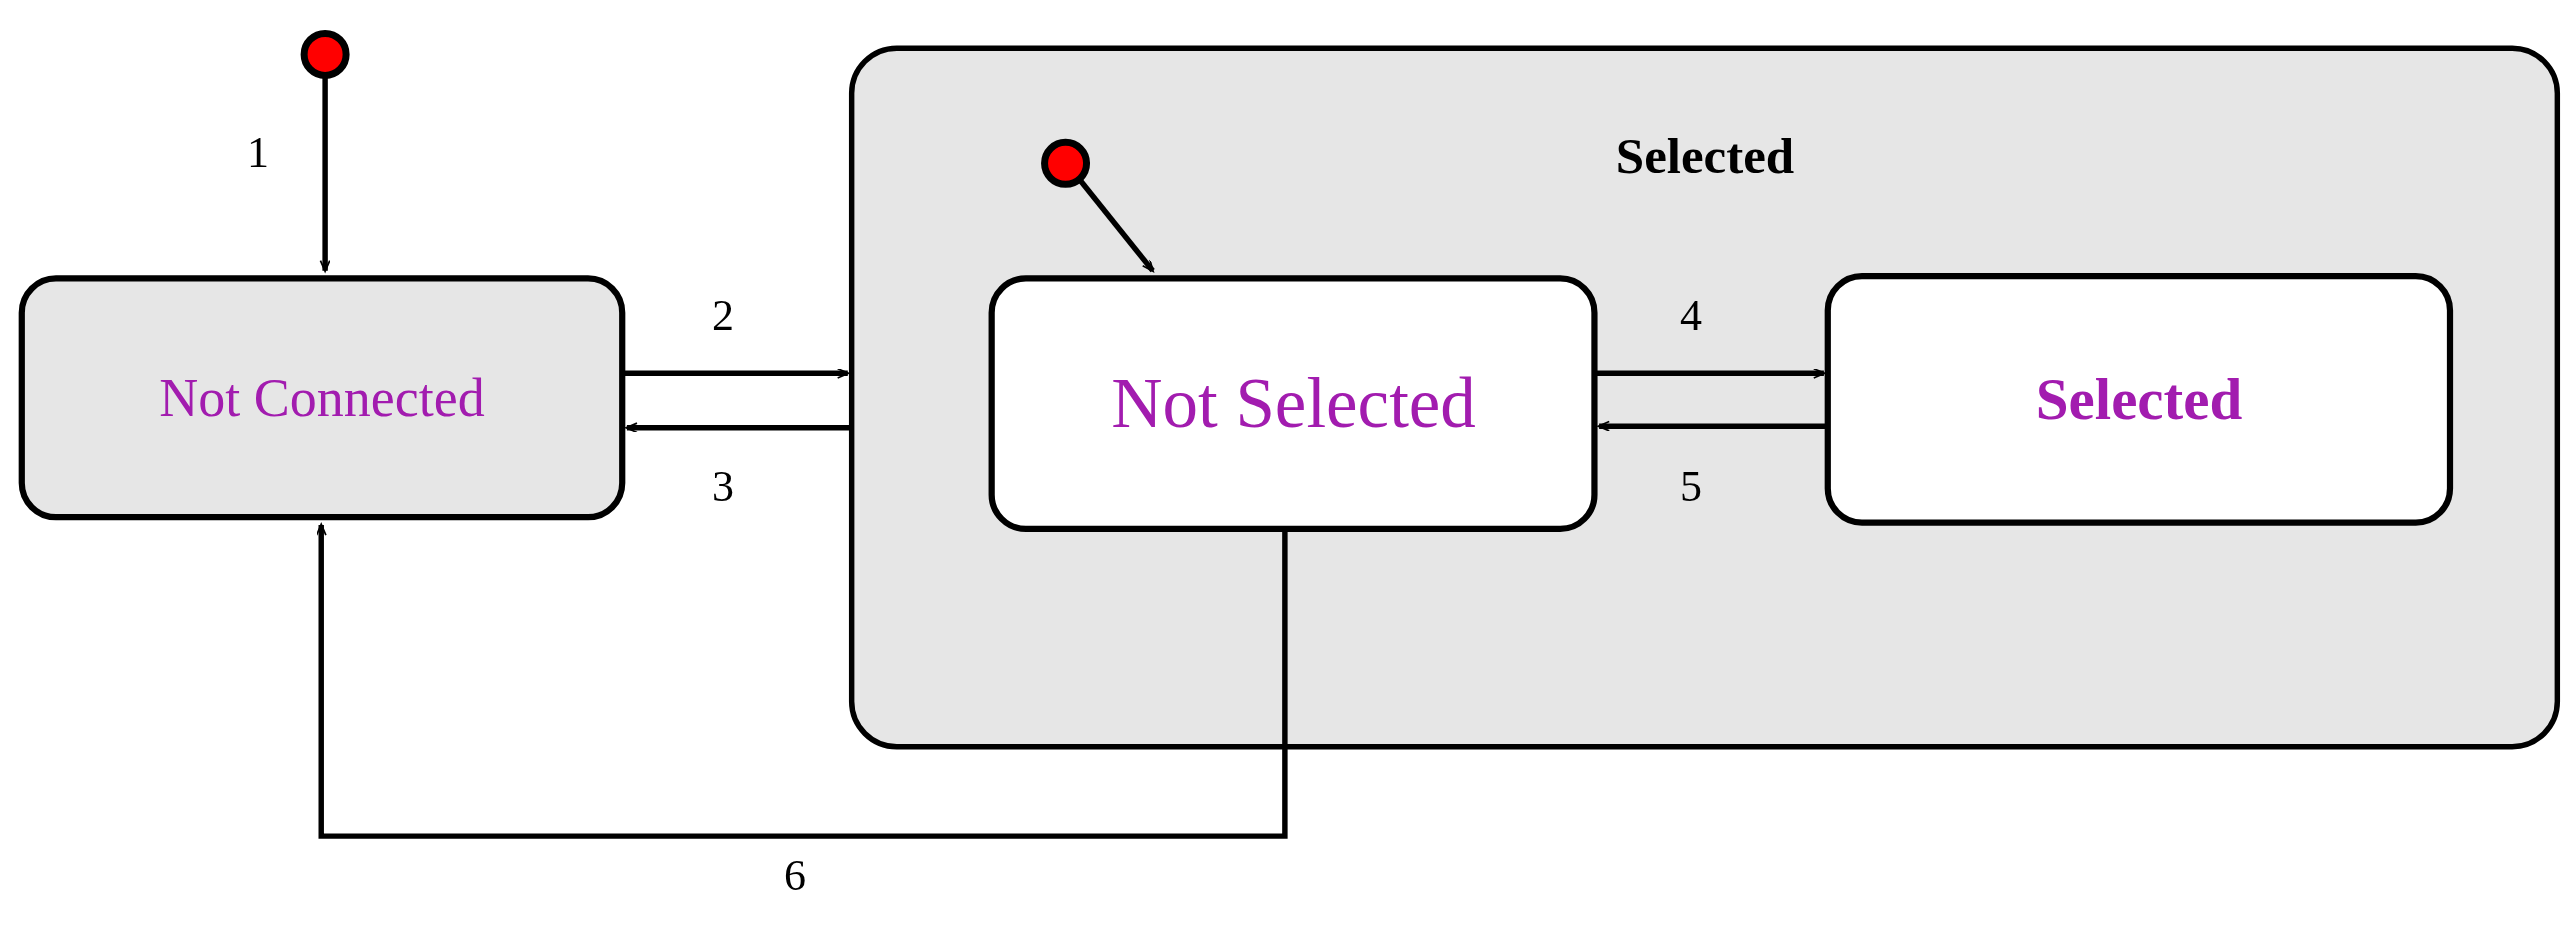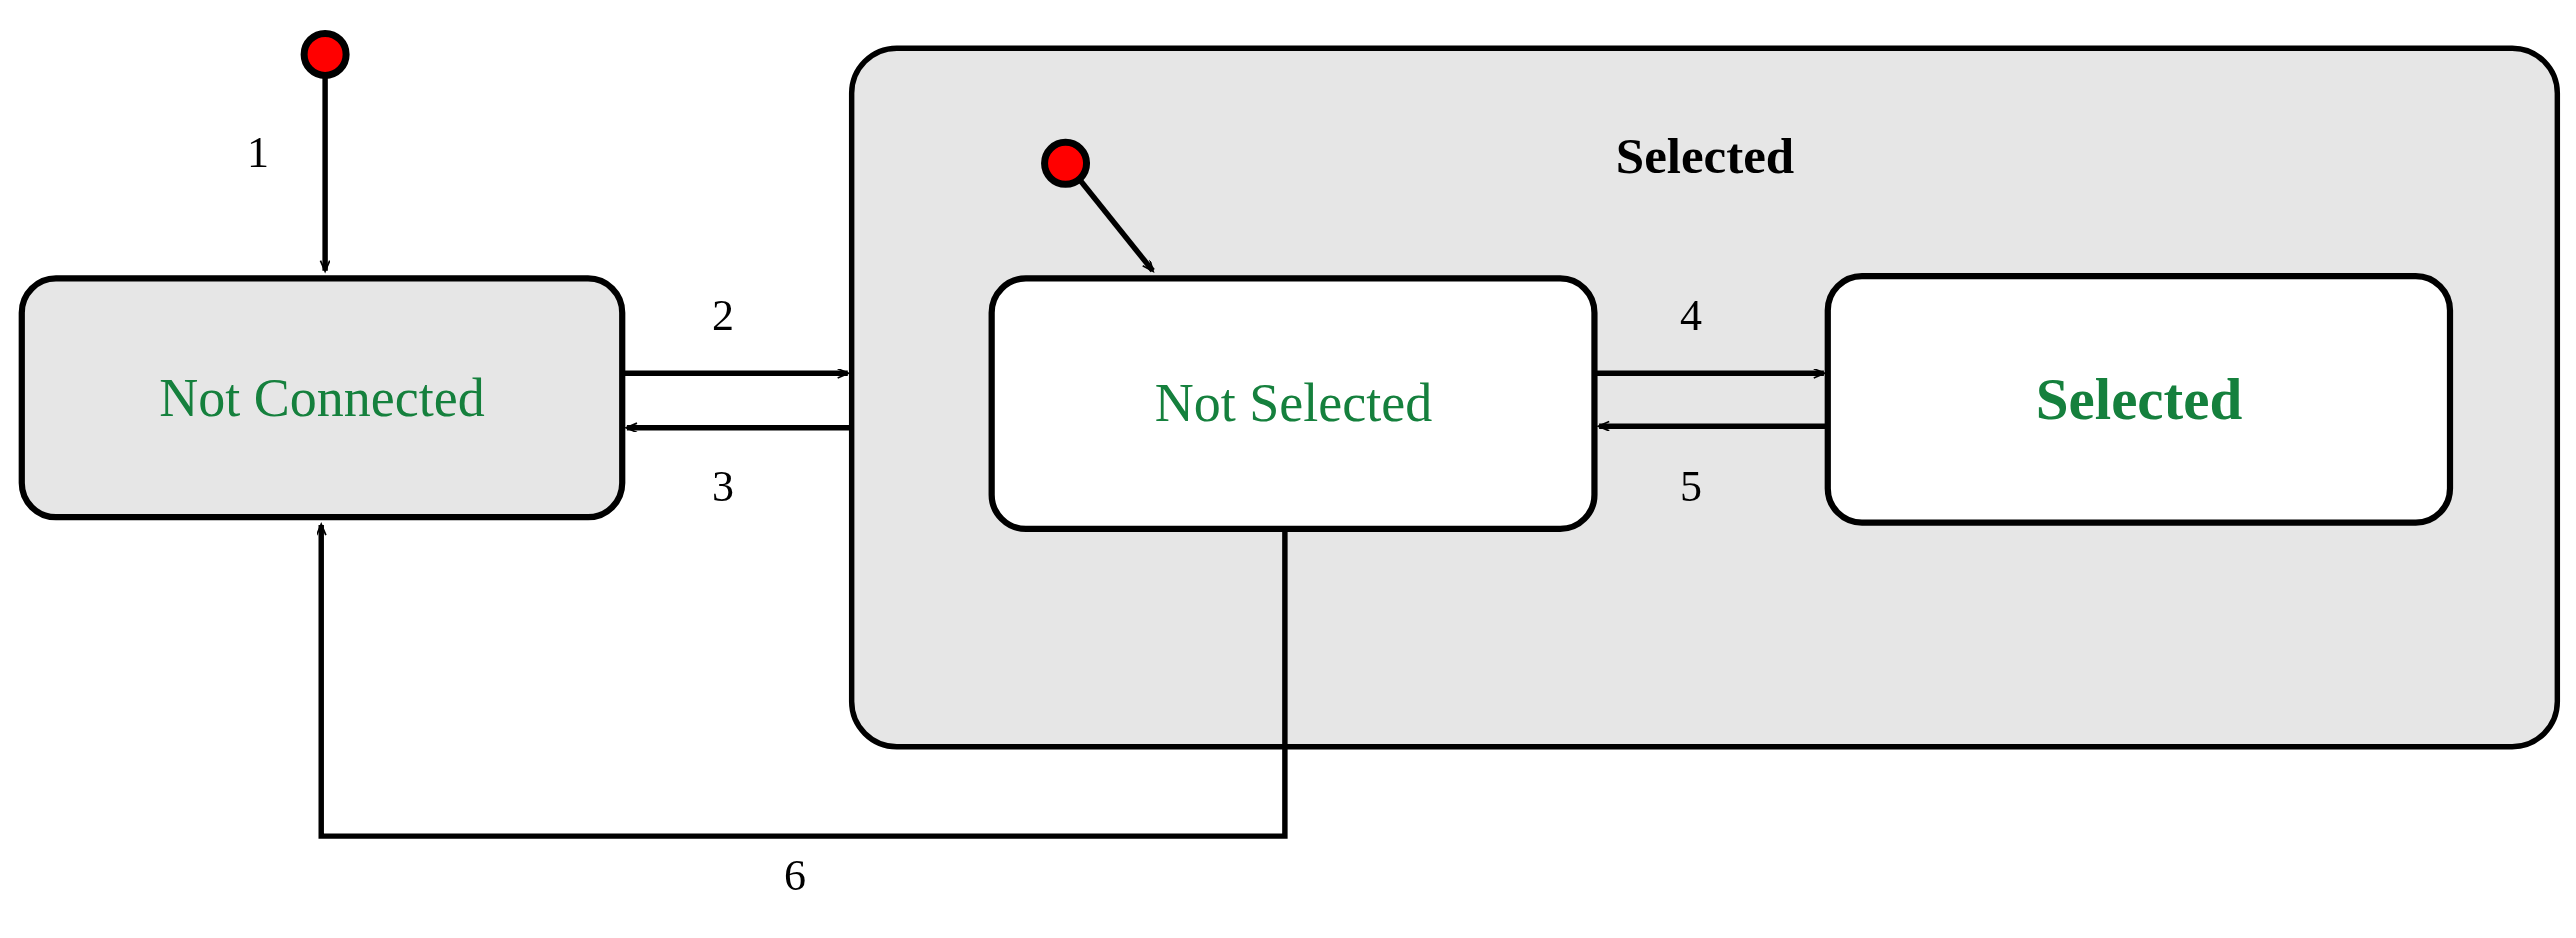--- a/index.html
+++ b/index.html
@@ -23,21 +23,21 @@
     top: 0;
     width: 2576px;
     height: 938px;
   }
   .state-label {
     position: absolute;
     display: flex;
     align-items: center;
     justify-content: center;
     text-align: center;
-    color: #15803d;
+    color: #a21caf;
     font-family: "Liberation Serif", "DejaVu Serif", serif;
     white-space: nowrap;
     pointer-events: none;
   }
   .state-label.normal { font-weight: normal; }
   .state-label.bold   { font-weight: bold; }
 
   .edge-label {
     position: absolute;
     color: #000000;
@@ -95,21 +95,21 @@
 
     <line x1="2350" y1="548" x2="2056" y2="548" stroke="#000000" stroke-width="7" marker-end="url(#arrowOpen)"></line>
 
     <path d="M 1652 680 L 1652 1075 L 413 1075 L 413 675" fill="none" stroke="#000000" stroke-width="7" stroke-linecap="butt" stroke-linejoin="miter" marker-end="url(#arrowOpen)"></path>
   </svg>
 
   <div class="region-title" style="left:852px; top:131px; width:1706px; text-align:center;">Selected</div>
 
   <div class="state-label normal" style="left:22px; top:278px; width:600px; height:239px; font-size:54px;">Not Connected</div>
 
-  <div class="state-label normal" style="left:992px; top:278px; width:603px; height:250px; font-size:54px;">Not Selected</div>
+  <div class="state-label normal" style="left:992px; top:278px; width:603px; height:250px; font-size:71px;">Not Selected</div>
 
   <div class="state-label bold" style="left:1828px; top:276px; width:622px; height:247px; font-size:59px;">Selected</div>
 
   <div class="edge-label" style="left:247px; top:131px;">1</div>
 
   <div class="edge-label" style="left:712px; top:294px;">2</div>
 
   <div class="edge-label" style="left:712px; top:465px;">3</div>
 
   <div class="edge-label" style="left:1680px; top:294px;">4</div>

